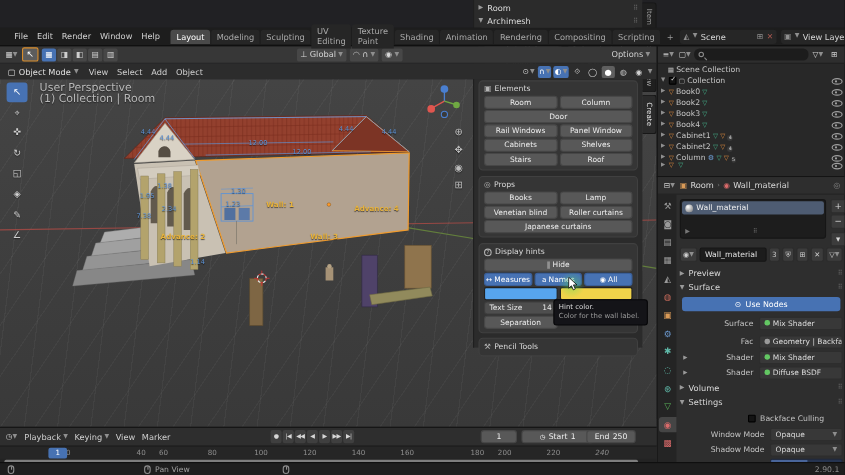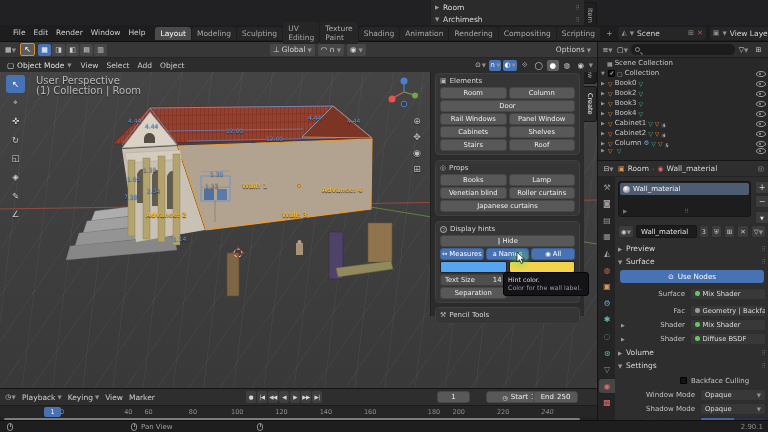--- a/index.html
+++ b/index.html
@@ -744,21 +744,21 @@
           <span class="tpbtn">|◀</span>
           <span class="tpbtn">◀◀</span>
           <span class="tpbtn">◀</span>
           <span class="tpbtn">▶</span>
           <span class="tpbtn">▶▶</span>
           <span class="tpbtn">▶|</span>
         </div>
       <div class="tlfield" style="left:437px;width:33px">
           <span>1</span>
         </div>
-      <div class="tlfield" style="left:486px;width:66px">
+      <div class="tlfield" style="left:474px;width:66px">
           <span style="font-size:6px">◷</span>
           <span>Start</span>
           <span>1</span>
         </div>
       <div class="tlfield" style="left:533px;width:45px">
           <span>End</span>
           <span>250</span>
         </div>
     </div>
     <div id="ruler">

